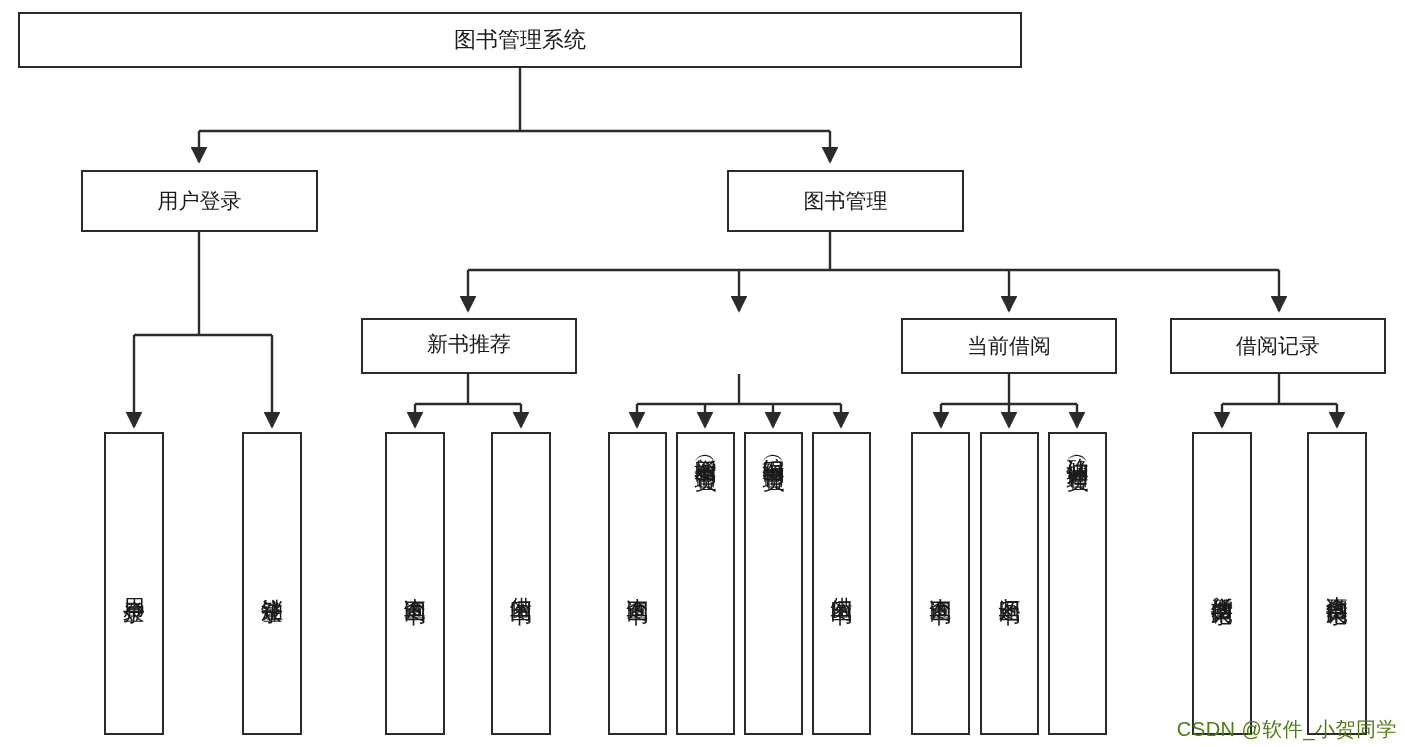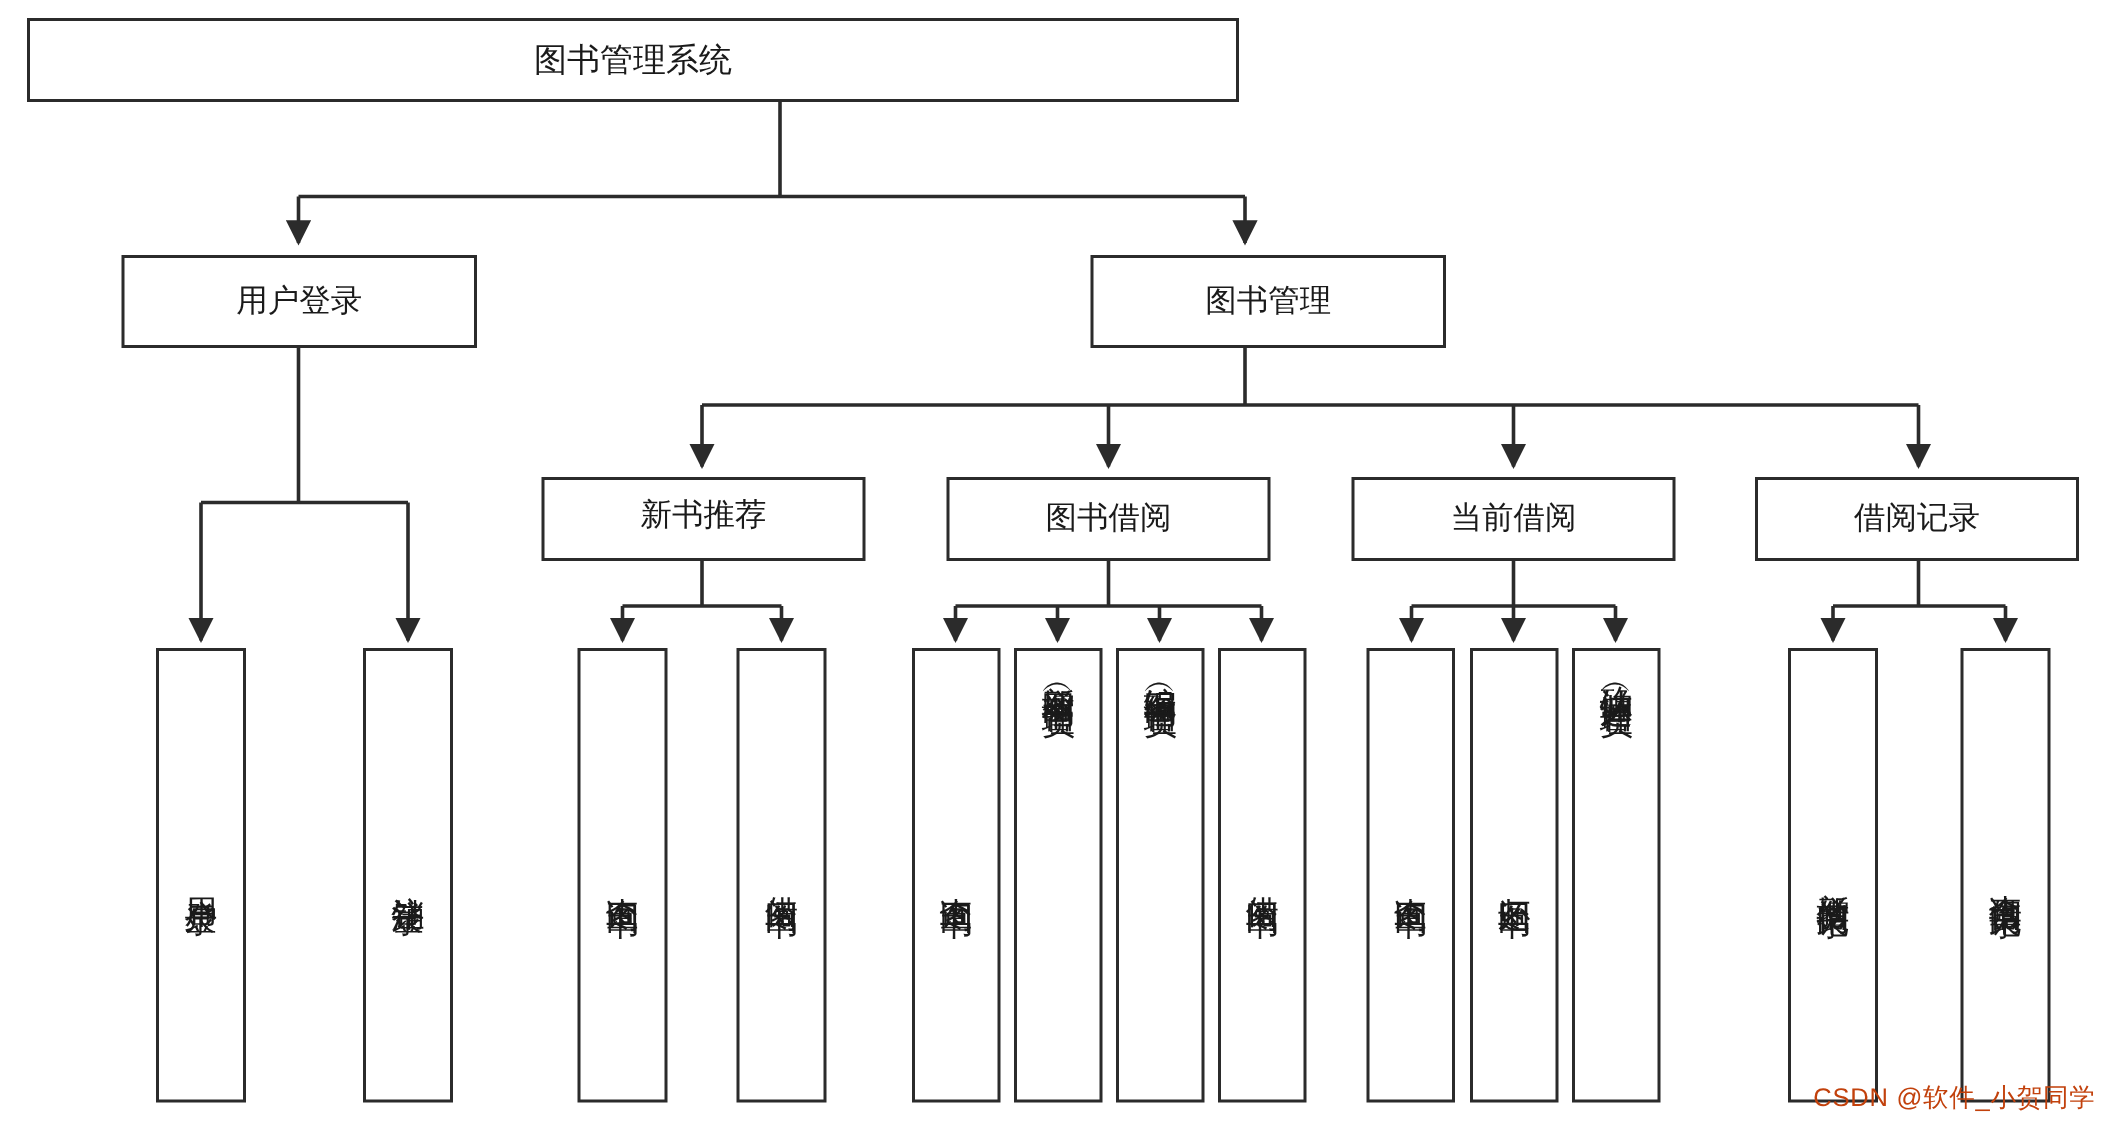--- a/index.html
+++ b/index.html
@@ -71,22 +71,22 @@
     stroke-width: 2.4;
     fill: none;
   }
   .arrow-head {
     fill: #2b2b2b;
   }
   #watermark {
     position: absolute;
     right: 8px;
     bottom: 4px;
-    font-size: 17px;
-    color: #c2410c;
+    font-size: 20px;
+    color: #4d7c0f;
     white-space: nowrap;
     letter-spacing: 0.5px;
   }
 </style>
 </head>
 <body>
 
 <div id="canvas">
 
   <svg class="links" viewBox="0 0 1405 747">
@@ -130,37 +130,34 @@
     <path class="edge" d="M 941 404 L 941 427" marker-end="url(#arrow)"></path>
     <path class="edge" d="M 1009 404 L 1009 427" marker-end="url(#arrow)"></path>
     <path class="edge" d="M 1077 404 L 1077 427" marker-end="url(#arrow)"></path>
 
     <path class="edge" d="M 1279 374 L 1279 404"></path>
     <path class="edge" d="M 1222 404 L 1337 404"></path>
     <path class="edge" d="M 1222 404 L 1222 427" marker-end="url(#arrow)"></path>
     <path class="edge" d="M 1337 404 L 1337 427" marker-end="url(#arrow)"></path>
   </svg>
 
-  <div class="node h root" style="left:18px; top:12px; width:808px; height:56px;">
+  <div class="node h root" style="left:18px; top:12px; width:1004px; height:56px;">
     <span class="node-label">图书管理系统</span>
   </div>
 
   <div class="node h" style="left:81px; top:170px; width:237px; height:62px;">
     <span class="node-label">用户登录</span>
   </div>
   <div class="node h" style="left:711px; top:170px; width:237px; height:62px;margin-left:16px;">
     <span class="node-label">图书管理</span>
   </div>
 
   <div class="node h" style="left:361px; top:318px; width:216px; height:56px;font-family:Liberation Mono, monospace;">
     <span class="node-label">新书推荐</span>
   </div>
-  <div class="node h" style="left:631px; top:318px; width:216px; height:56px;">
-    <span class="node-label">图书借阅</span>
-  </div>
   <div class="node h" style="left:901px; top:318px; width:216px; height:56px;">
     <span class="node-label">当前借阅</span>
   </div>
   <div class="node h" style="left:1170px; top:318px; width:216px; height:56px;">
     <span class="node-label">借阅记录</span>
   </div>
 
   <div class="node v centered" style="left:104px; top:432px; width:60px; height:303px;">
     <span class="node-label">用户登录</span>
   </div>

